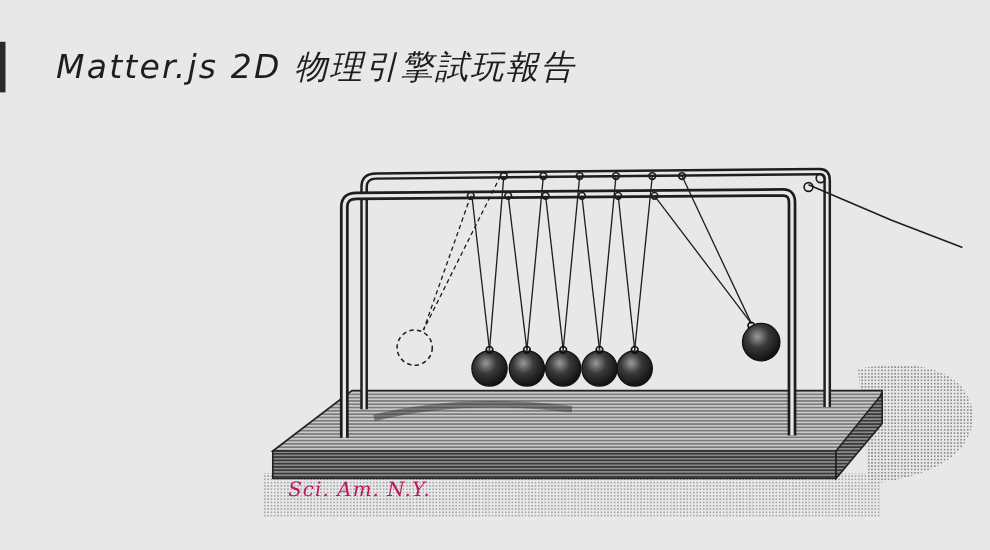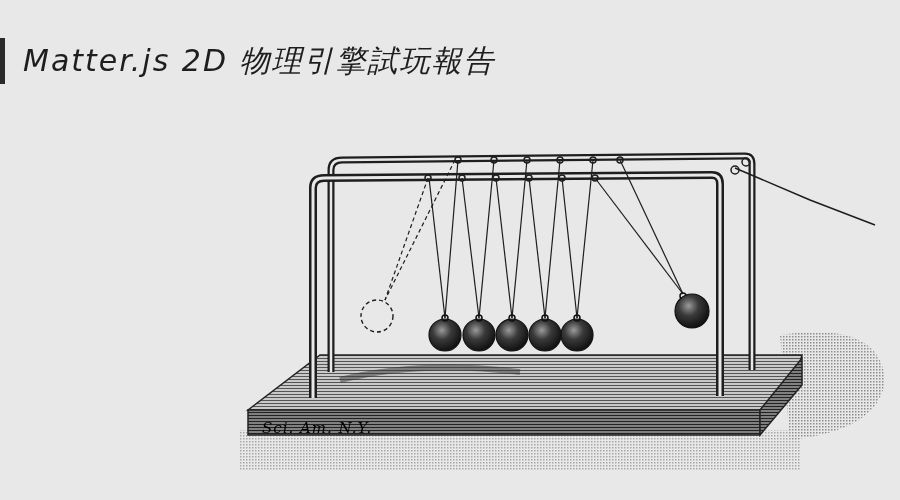--- a/index.html
+++ b/index.html
@@ -5,35 +5,35 @@
   html, body { margin: 0; padding: 0; }
   body {
     width: 900px; height: 500px; overflow: hidden;
     background: #e8e8e8;
     font-family: "DejaVu Sans", sans-serif;
     position: relative;
   }
   .canvas { position: absolute; left: 0; top: 0; width: 900px; height: 500px; }
   .title-bar {
     position: absolute; left: 0; top: 38px; height: 46px;
-    display: flex; align-items: center;
+    display: flex; align-items: center; gap: 28px;
   }
   .title-accent {
     width: 5px; height: 46px; background: #2a2a2a; margin-right: 18px;
   }
   .title-text {
     font-family: "DejaVu Sans", sans-serif;
     font-style: italic;
     font-size: 30px; color: #1e1e1e; letter-spacing: 2px;
     white-space: nowrap;
   }
   .credit {
-    position: absolute; left: 262px; top: 419px;
+    position: absolute; left: 262px; top: 435px;
     font-family: "DejaVu Serif", serif; font-style: italic;
-    font-size: 15px; color: #000000; letter-spacing: 1px;
+    font-size: 18px; color: #be185d; letter-spacing: 1px;
   }
 </style>
 </head>
 <body>
 
 <svg class="canvas" viewBox="0 0 900 500" xmlns="http://www.w3.org/2000/svg">
   <defs>
     <pattern id="hatch" width="6" height="3" patternUnits="userSpaceOnUse">
       <rect width="6" height="3" fill="#c9c9c9"></rect>
       <line x1="0" y1="1.5" x2="6" y2="1.5" stroke="#555" stroke-width="1"></line>

